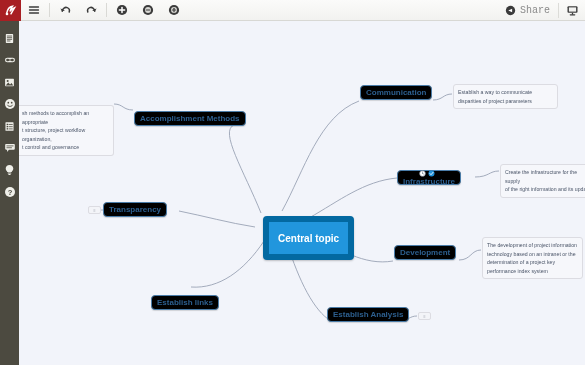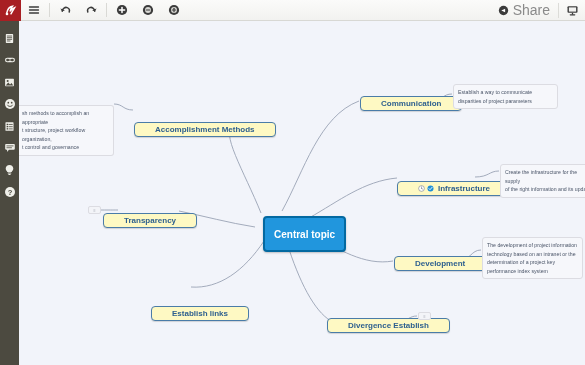--- a/index.html
+++ b/index.html
@@ -50,22 +50,23 @@
     margin: 0 2px;
     flex: 0 0 auto;
   }
   .tb-spacer { flex: 1 1 auto; }
   .share-btn {
     display: flex; align-items: center; gap: 4px;
     height: 21px; padding: 0 8px;
     flex: 0 0 auto;
   }
   .share-label {
-    font-size: 14px;
+    font-size: 10px;
     color: #8a8a8a;
+    font-family: Liberation Mono, monospace;
   }
   .tb-right-sep {
     width: 1px; height: 15px;
     background: #dcdcd8;
     flex: 0 0 auto;
   }
 
   
   #sidebar {
     position: absolute;
@@ -98,42 +99,41 @@
   
   .node {
     position: absolute;
     box-sizing: border-box;
     display: flex;
     align-items: center;
     white-space: nowrap;
   }
   .node-topic {
     background: #2196dd;
-    border: 2px solid #0369a1;
+    border: 6px solid #0369a1;
     border-radius: 4px;
     color: #ffffff;
     font-size: 10px;
     font-weight: bold;
     padding: 16px 9px;
     height: 19px;
     box-shadow: 0 1px 2px rgba(0,0,0,0.22);
     justify-content: center;
   }
   .node-branch {
-    background: #fef9c3;
+    background: #000000;
     border: 1px solid #4a7ca8;
     border-radius: 4px;
     color: #2d5f8f;
     font-size: 8px;
     font-weight: bold;
-    padding: 0 20px;
+    padding: 0 5px;
     height: 15px;
     box-shadow: 0 1px 1px rgba(0,0,0,0.14);
     justify-content: center;
-    margin-top: 11px;
   }
   .node-branch .node-icons {
     display: flex;
     align-items: center;
     gap: 2px;
     margin-right: 4px;
   }
 
   
   .note {
@@ -389,21 +389,21 @@
     <div class="note" style="left:434px; top:63px; width:105px;">Establish a way to communicate
 disparities of project parameters</div>
 
     <div class="node node-branch" style="left:115px; top:90px;text-align:center;">
       <span>Accomplishment Methods</span>
     </div>
     <div class="note note-clipped" style="left:-1px; top:84px; width:96px;">sh methods to accomplish an appropriate
 t structure, project workflow organization,
 t control and governance</div>
 
-    <div class="node node-branch" style="left:378px; top:149px;">
+    <div class="node node-branch" style="left:378px; top:149px;flex-direction:column;">
       <span class="node-icons">
         <svg width="7" height="7" viewBox="0 0 10 10">
           <circle cx="5" cy="5" r="4.1" fill="#ffffff" stroke="#7b8694" stroke-width="0.9"></circle>
           <g stroke="#7b8694" stroke-width="0.9" stroke-linecap="round">
             <line x1="5" y1="5" x2="5" y2="2.6"></line>
             <line x1="5" y1="5" x2="6.8" y2="5.8"></line>
           </g>
         </svg>
         <svg width="7" height="7" viewBox="0 0 10 10">
           <circle cx="5" cy="5" r="4.3" fill="#1f8fd6"></circle>
@@ -426,20 +426,20 @@
     <div class="node node-branch" style="left:84px; top:181px;">
       <span>Transparency</span>
     </div>
     <div class="marker" style="left:69px; top:185px;">≡</div>
 
     <div class="node node-branch" style="left:132px; top:274px;">
       <span>Establish links</span>
     </div>
 
     <div class="node node-branch" style="left:308px; top:286px;">
-      <span>Divergence Establish</span>
+      <span>Establish Analysis</span>
     </div>
     <div class="marker" style="left:399px; top:291px;">≡</div>
 
   </div>
 
   <div id="vscroll"></div>
 </div>
 
 </body></html>

